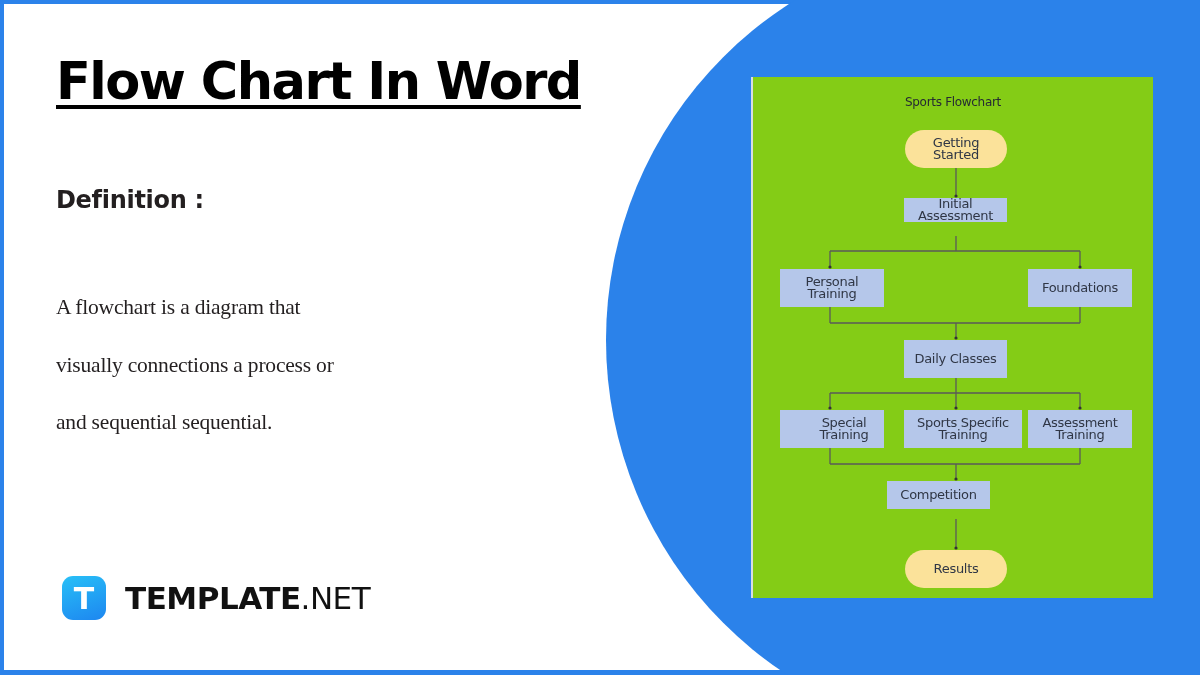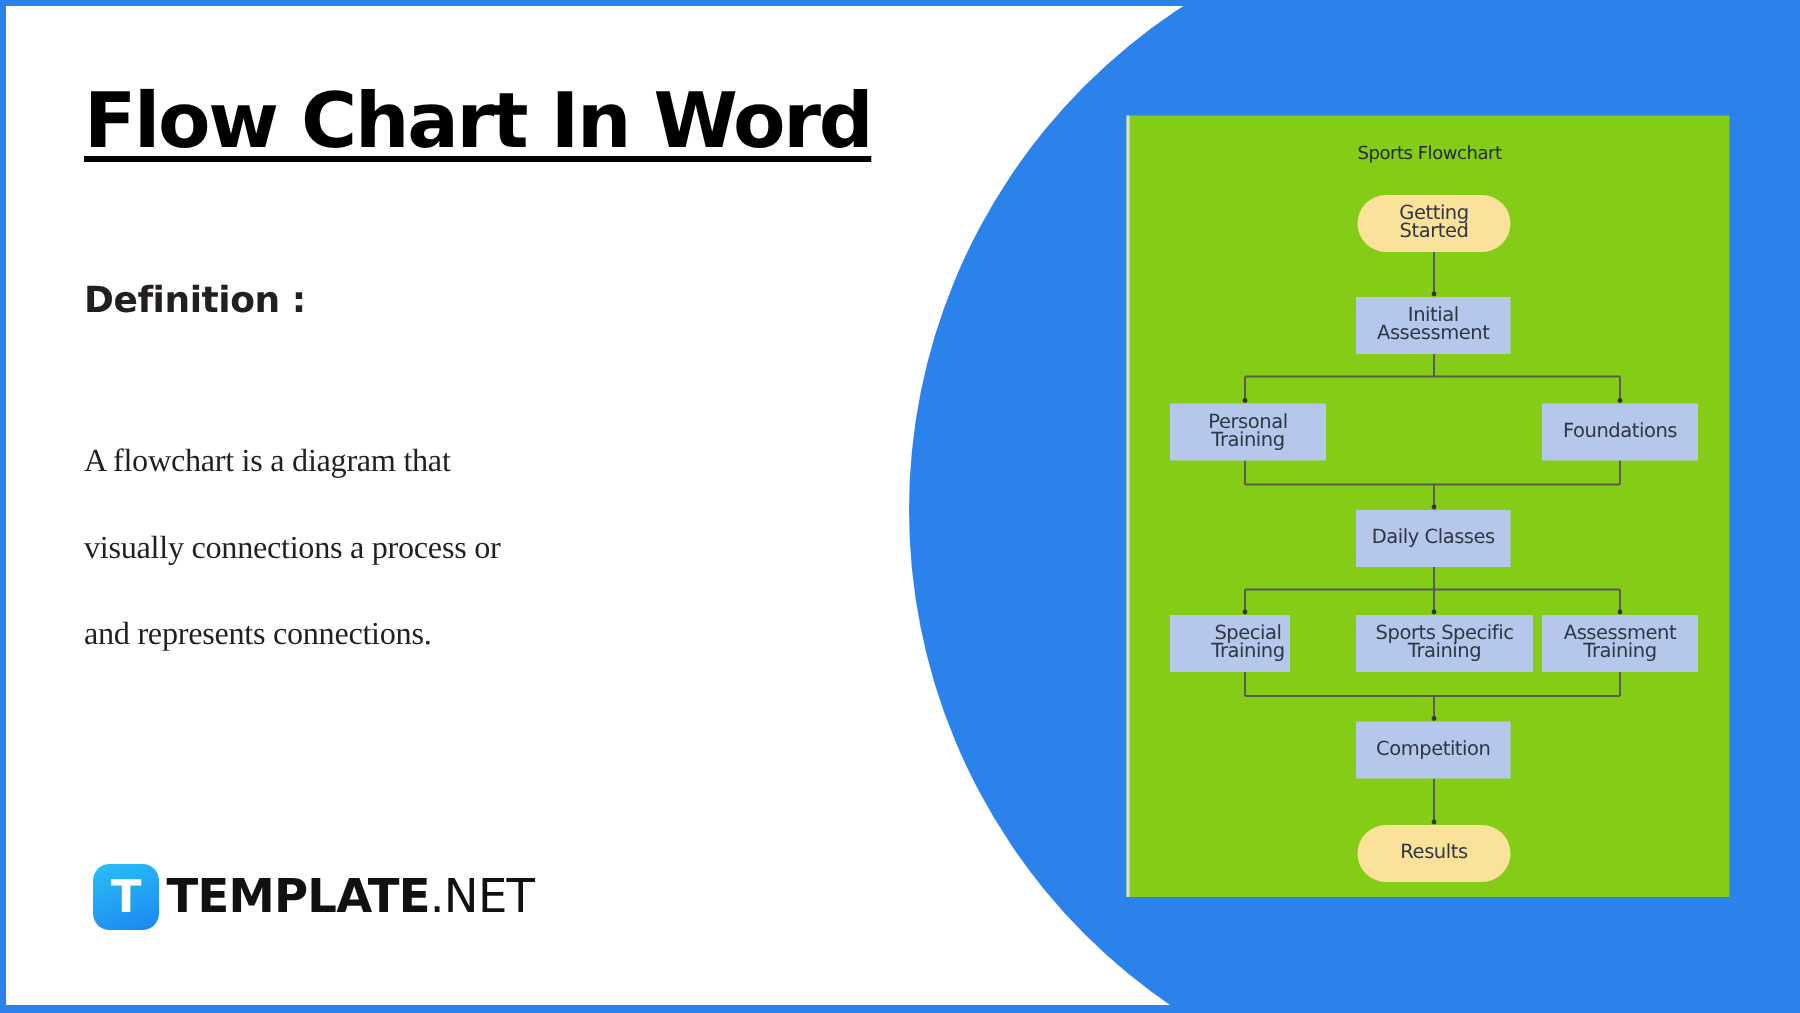--- a/index.html
+++ b/index.html
@@ -37,21 +37,21 @@
   .logo {
     position: absolute; left: 62px; top: 576px; display: flex; align-items: center;
   }
   .logo-mark {
     width: 44px; height: 44px; border-radius: 11px;
     background: linear-gradient(160deg, #28c0f7 0%, #1d86f0 100%);
     display: flex; align-items: center; justify-content: center;
     color: #fff; font-family: "DejaVu Sans", sans-serif; font-weight: bold; font-size: 30px;
   }
   .logo-text {
-    margin-left: 5px; font-family: "DejaVu Sans", sans-serif; font-size: 31px;
+    margin-left: 19px; font-family: "DejaVu Sans", sans-serif; font-size: 31px;
     color: #111; letter-spacing: -0.5px; white-space: nowrap;
   }
   .logo-text .b { font-weight: bold; }
   .logo-text .l { font-weight: normal; }
 
   .card {
     position: absolute; left: 751px; top: 77px; width: 402px; height: 521px;
     background: #84cc16; border-left: 2px solid #d9dde3;
     box-sizing: border-box;
   }
@@ -76,21 +76,21 @@
 <div class="panel"></div>
 <div class="circle"></div>
 
 <h1 class="title">Flow Chart In Word</h1>
 
 <div class="def-label">Definition :</div>
 
 <div class="def-text">
   <div>A flowchart is a diagram that</div>
   <div>visually connections a process or</div>
-  <div>and represents connections.</div>
+  <div>and sequential sequential.</div>
 </div>
 
 <div class="logo">
   <div class="logo-mark">T</div>
   <div class="logo-text">
     <span class="b">TEMPLATE</span><span class="l">.NET</span>
   </div>
 </div>
 
 <div class="card">
@@ -131,22 +131,22 @@
       <circle cx="203" cy="331" r="1.6"></circle>
       <circle cx="327" cy="331" r="1.6"></circle>
       <circle cx="203" cy="402" r="1.6"></circle>
       <circle cx="203" cy="471" r="1.6"></circle>
     </g>
   </svg>
 
   <div class="card-title">Sports Flowchart</div>
 
   <div class="node term" style="left:152px;top:53px;width:102px;height:38px;">Getting Started</div>
-  <div class="node proc" style="left:151px;top:121px;width:103px;height:38px;">Initial Assessment</div>
+  <div class="node proc" style="left:151px;top:121px;width:103px;height:24px;">Initial Assessment</div>
   <div class="node proc" style="left:27px;top:192px;width:104px;height:38px;">Personal Training</div>
   <div class="node proc" style="left:275px;top:192px;width:104px;height:38px;">Foundations</div>
   <div class="node proc" style="left:151px;top:263px;width:103px;height:38px;">Daily Classes</div>
-  <div class="node proc" style="left:27px;top:333px;width:80px;height:38px;padding-left:28px;">Special Training</div>
+  <div class="node proc" style="left:27px;top:333px;width:104px;height:38px;padding-left:28px;">Special Training</div>
   <div class="node proc" style="left:151px;top:333px;width:118px;height:38px;">Sports Specific Training</div>
   <div class="node proc" style="left:275px;top:333px;width:104px;height:38px;">Assessment Training</div>
-  <div class="node proc" style="left:151px;top:404px;width:103px;height:38px;">Competition</div>
+  <div class="node proc" style="left:134px;top:404px;width:103px;height:28px;">Competition</div>
   <div class="node term" style="left:152px;top:473px;width:102px;height:38px;">Results</div>
 </div>
 
 </body></html>

